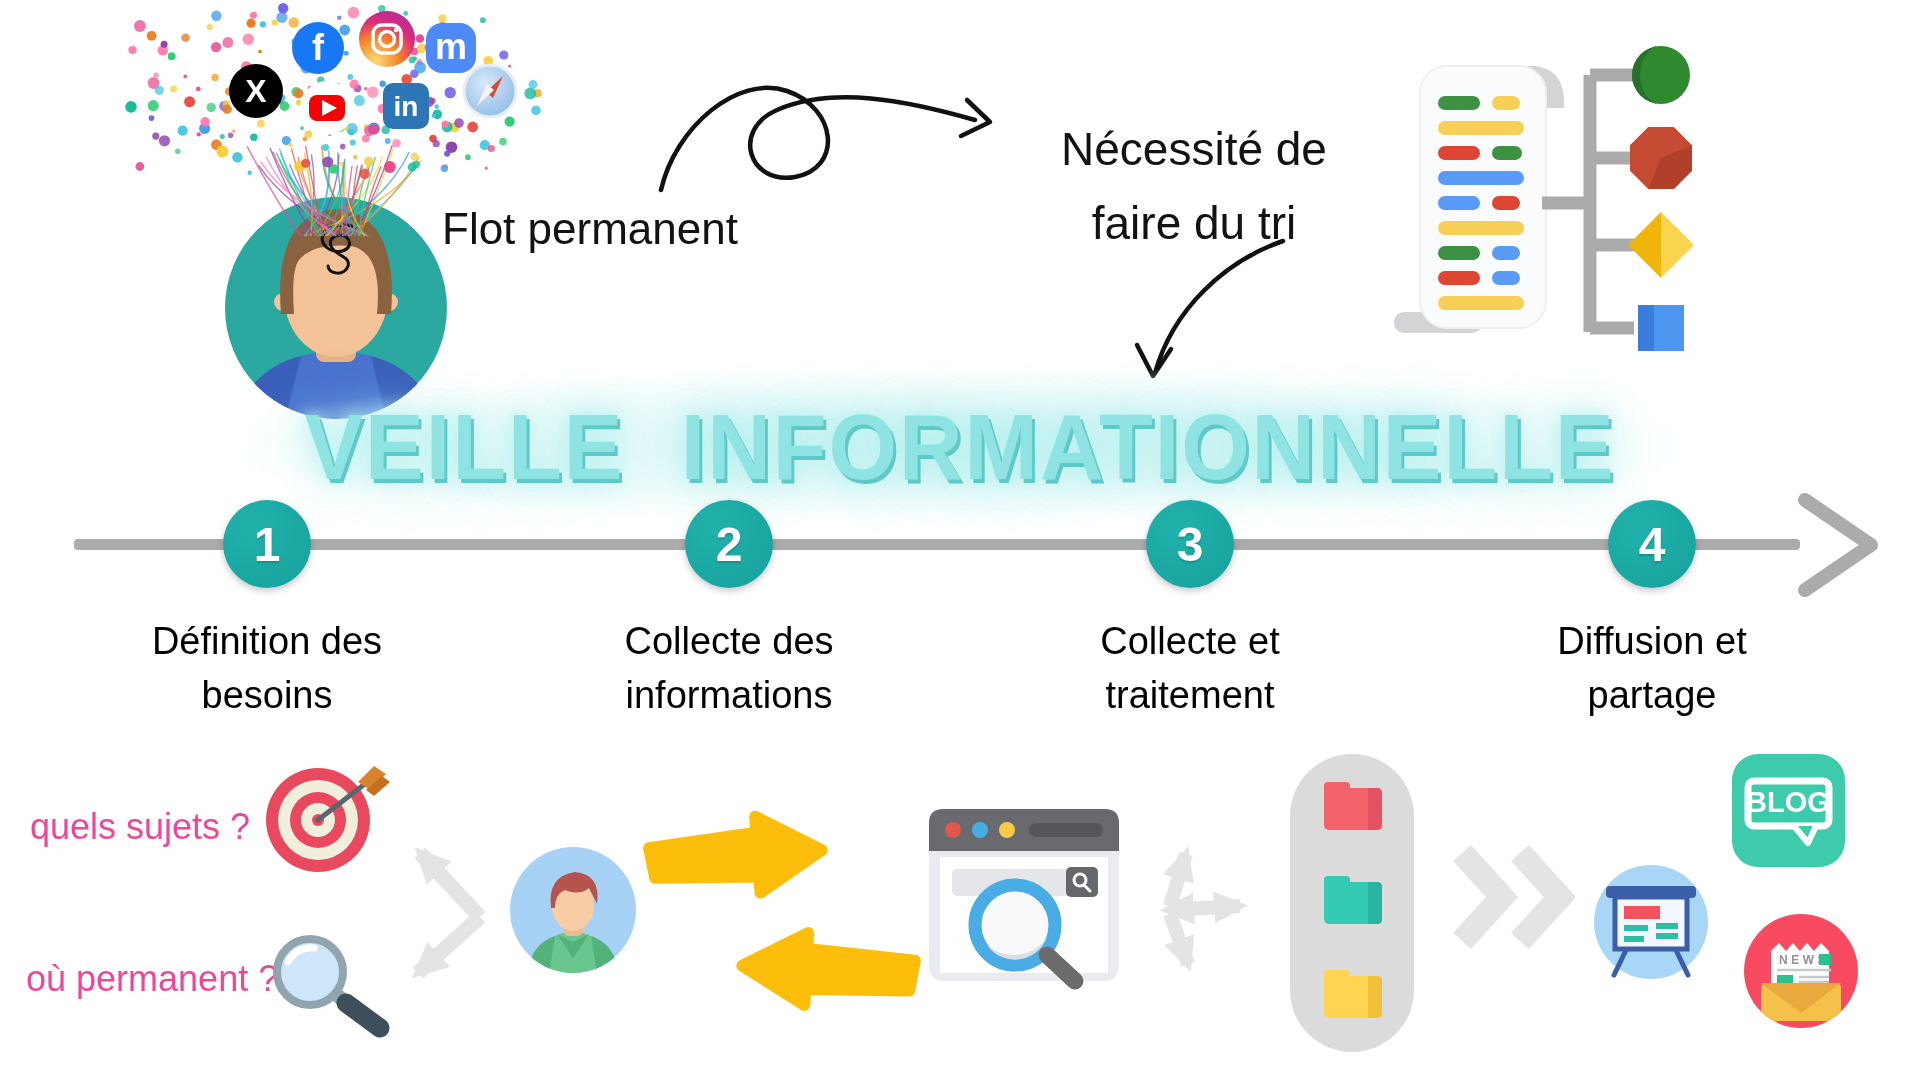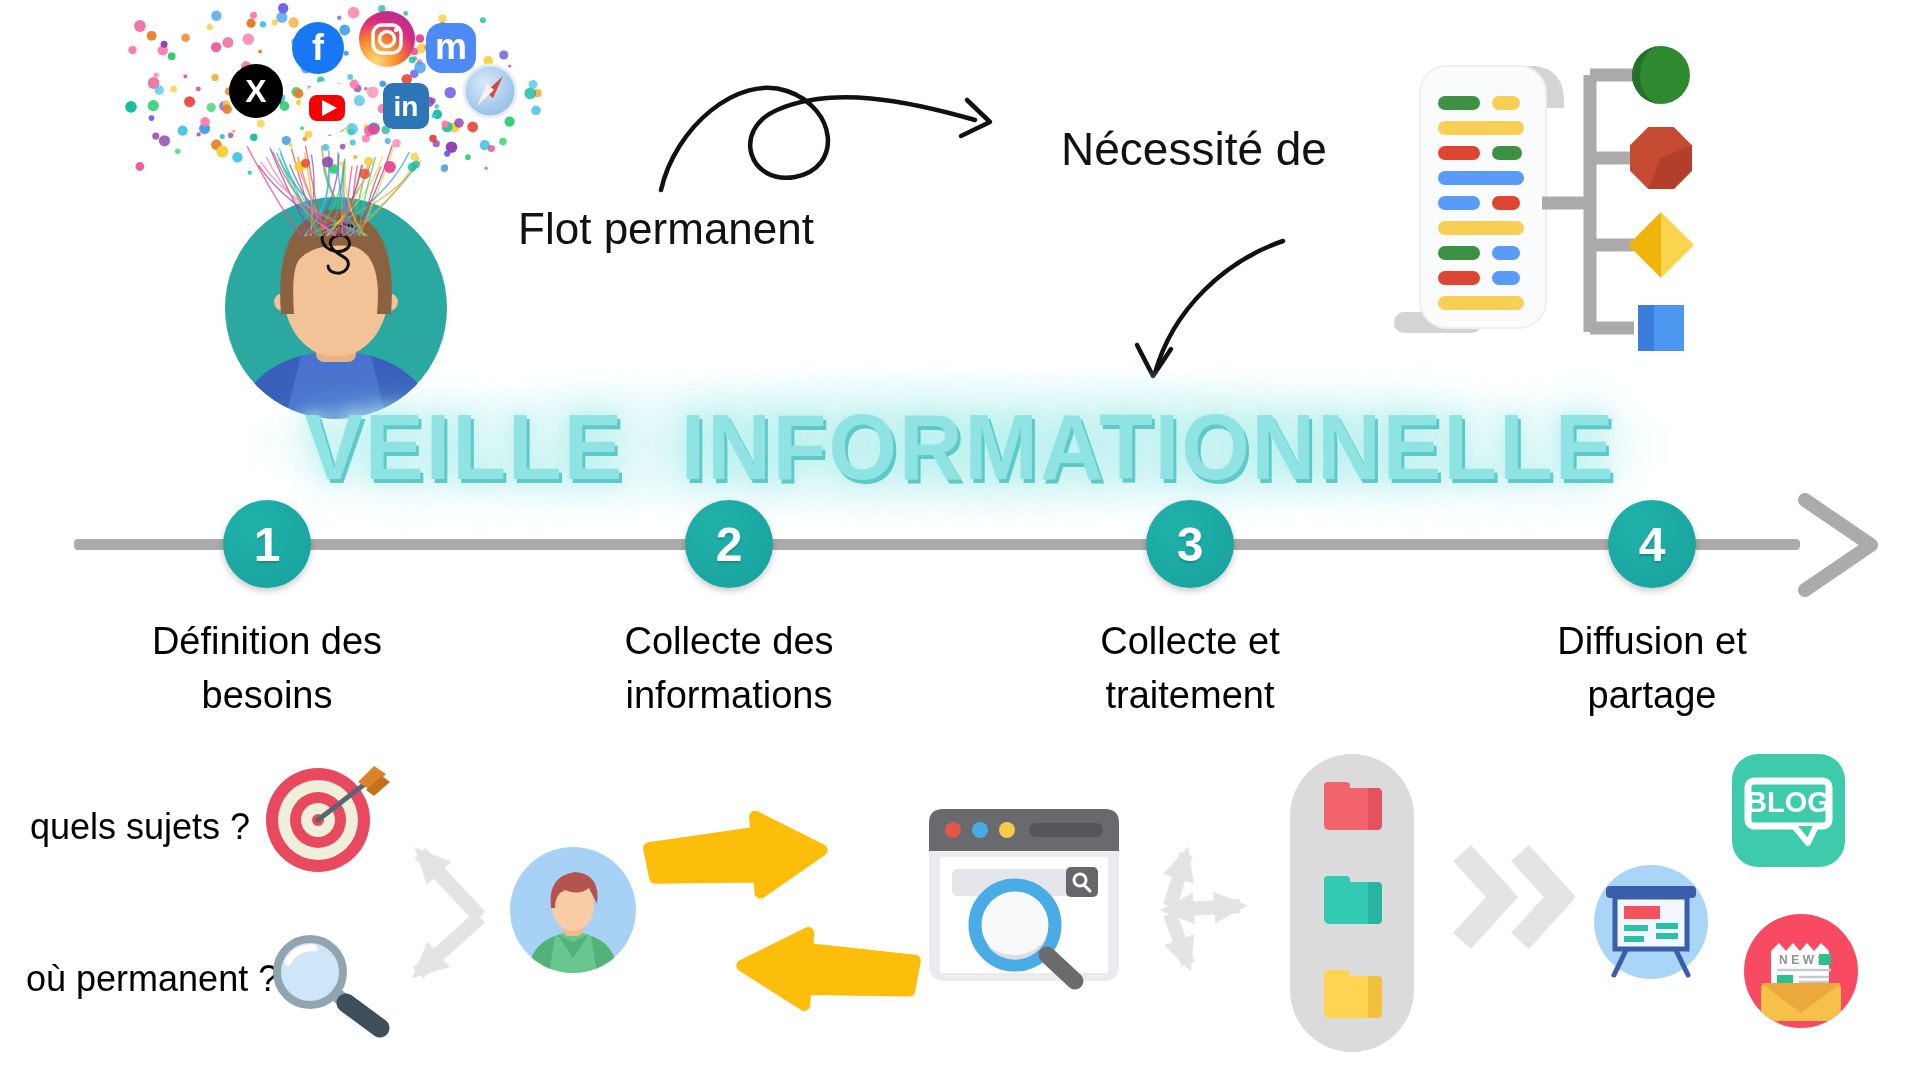--- a/index.html
+++ b/index.html
@@ -3,21 +3,21 @@
 <meta charset="utf-8">
 <style>
   html,body{margin:0;padding:0;background:#fff;}
   #canvas{
     position:relative;width:1920px;height:1080px;overflow:hidden;background:#ffffff;
     font-family:"Liberation Sans",sans-serif;color:#121212;
   }
   .abs{position:absolute;}
   
   .flow-text{
-    left:442px;top:196px;width:372px;text-align:right;
+    left:442px;top:196px;width:372px;text-align:left;
     font-size:44px;line-height:65px;font-weight:500;color:#121212;
   }
   .sort-text{
     left:1014px;top:112px;width:360px;text-align:center;
     font-size:46px;line-height:74px;font-weight:500;color:#121212;
   }
   
   .title-glow{
     left:250px;top:370px;width:1420px;height:150px;
     background:radial-gradient(ellipse at center, rgba(213,245,244,.95) 0%, rgba(226,249,248,.65) 45%, rgba(255,255,255,0) 75%);
@@ -35,21 +35,21 @@
   .step{position:absolute;top:500px;width:300px;text-align:center;}
   .step-circle{
     width:88px;height:88px;margin:0 auto;border-radius:50%;
     background:radial-gradient(circle at 35% 30%, #21b1ab, #17a19c);
     box-shadow:0 3px 7px rgba(0,0,0,.22);
     display:flex;align-items:center;justify-content:center;
   }
   .step-circle span{color:#fff;font-size:48px;font-weight:bold;text-shadow:0 2px 2px rgba(0,0,0,.18);}
   .step-label{margin-top:26px;font-size:38px;line-height:54px;color:#000000;font-weight:500;}
   
-  .question{font-size:36px;color:#000000;}
+  .question{font-size:36px;color:#ec4899;}
   .q1{left:30px;top:806px;}
   .q2{left:26px;top:958px;}
   
   .folders-pill{left:1290px;top:754px;width:124px;height:298px;border-radius:62px;background:#DBDBDB;}
   
   .blog-tile{left:1720px;top:754px;width:113px;height:113px;border-radius:26px;background:#3DCBAC;margin-left:12px;}
 </style>
 </head>
 <body>
 
@@ -370,20 +370,21 @@
     <div>Flot permanent</div>
   </div>
 
   <svg class="abs" style="left:645px;top:58px;width:370px;height:145px" viewBox="0 0 370 145">
     <path d="M 16,132 C 30,70 92,16 142,33 C 192,50 198,110 150,119 C 104,127 86,72 132,52 C 188,28 260,42 330,62" fill="none" stroke="#111" stroke-width="4.5" stroke-linecap="round"></path>
     <path d="M 322,42 L 345,64 L 316,78" fill="none" stroke="#111" stroke-width="4.5" stroke-linecap="round" stroke-linejoin="round"></path>
   </svg>
 
   <div class="abs sort-text">
     <div>Nécessité de</div>
+    <div>faire du tri</div>
   </div>
 
   <svg class="abs" style="left:1125px;top:233px;width:170px;height:165px" viewBox="0 0 170 165">
     <path d="M 158,8 C 100,28 48,76 30,140" fill="none" stroke="#111" stroke-width="4.5" stroke-linecap="round"></path>
     <path d="M 12,112 L 28,143 L 46,116" fill="none" stroke="#111" stroke-width="4.5" stroke-linecap="round" stroke-linejoin="round"></path>
   </svg>
 
   <svg class="abs" style="left:1392px;top:52px;width:190px;height:300px" viewBox="0 0 190 300">
     <rect x="2" y="260" width="88" height="21" rx="10" fill="#D2D4D6"></rect>
     <path d="M 126,14 h 16 q 28,2 30,32 v 10 h -20 q -1,-26 -26,-30 z" fill="#D2D4D6"></path>

